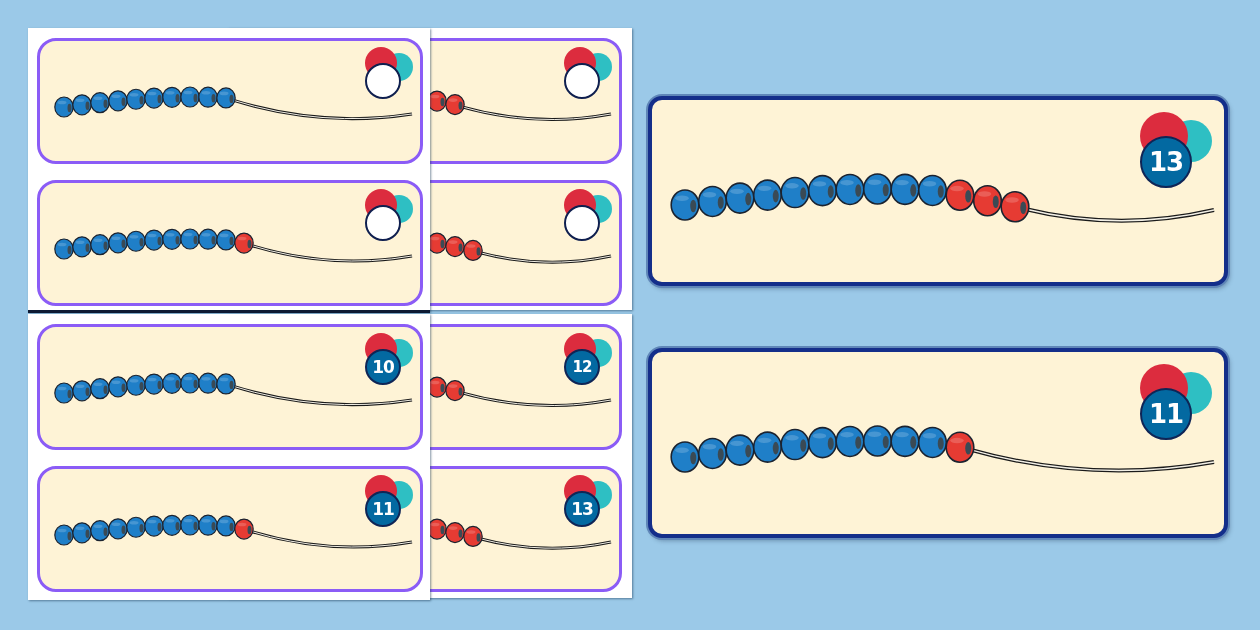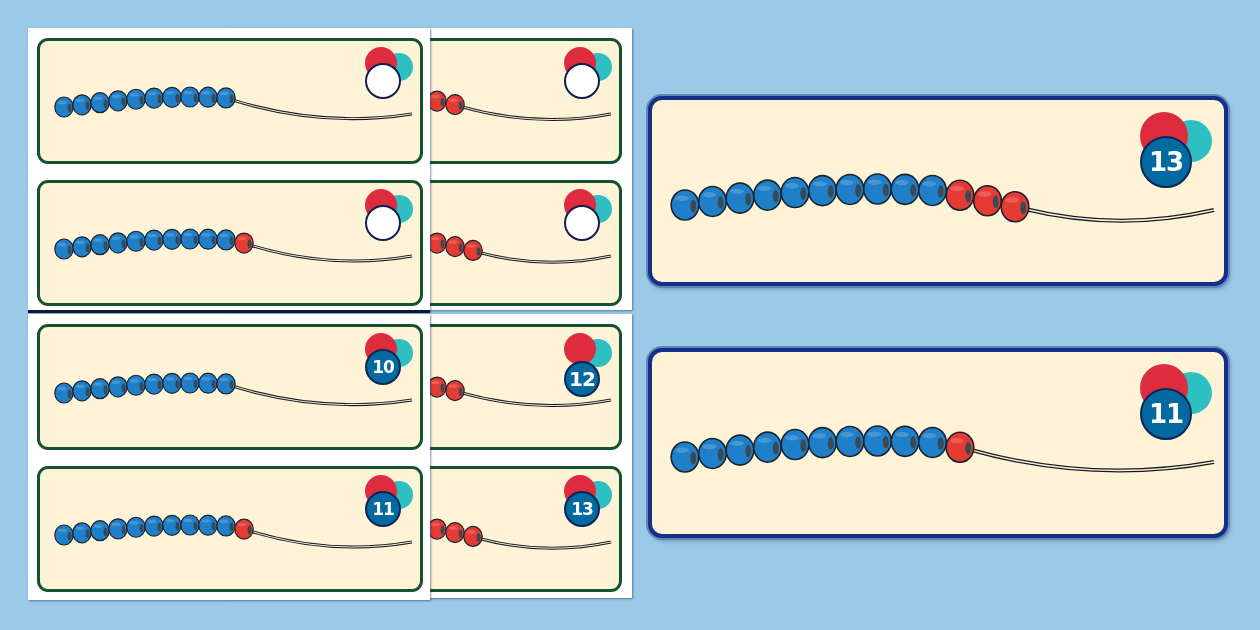--- a/index.html
+++ b/index.html
@@ -10,21 +10,21 @@
   }
   .sheet {
     position:absolute; background:#ffffff;
     box-shadow: 1px 1px 2px rgba(30,60,90,0.55);
   }
   .sheet-edge {
     position:absolute; background:#0d1a33; height:3px;
   }
   .card {
     position:absolute; background:#fef3d6;
-    border:3px solid #14532d; border-radius:11px;
+    border:3px solid #8b5cf6; border-radius:19px;
     box-sizing:border-box; overflow:hidden;
   }
   .card.big {
     border:4px solid #142e8a; border-radius:14px;
     box-shadow: 0 0 0 2px #5f86b8, 2px 3px 4px rgba(30,50,80,0.35);
   }
   .card svg { position:absolute; left:0; top:0; }
   .badge {
     position:absolute;
   }
@@ -255,21 +255,21 @@
       </g>
       <g>
         <ellipse cx="222" cy="63.605609980194146" rx="9.200000000000001" ry="10" fill="#e63b33" stroke="#1b2330" stroke-width="1.2"></ellipse>
         <ellipse cx="227.5" cy="64.60560998019415" rx="2" ry="4.2" fill="#3a4a55"></ellipse>
         <ellipse cx="220" cy="59.105609980194146" rx="4.5" ry="1.7999999999999998" fill="rgba(255,255,255,0.18)"></ellipse>
       </g>
     </svg>
     <div class="badge" style="left: 331px; top: 4px; width: 50px; height: 54px;">
       <div class="c-teal" style="left: 20px; top: 8px; width: 28px; height: 28px;"></div>
       <div class="c-red" style="left: 0px; top: 2px; width: 32px; height: 32px;"></div>
-      <div class="c-num filled" style="left: 0px; top: 30px; width: 36px; height: 36px; font-size: 20px;">12</div>
+      <div class="c-num filled" style="left: 0px; top: 18px; width: 36px; height: 36px; font-size: 15px;">12</div>
     </div>
   </div>
 <div class="card" style="left:230px; top:466px; width:392px; height:126px;">
     <svg width="386" height="120">
       <path d="M246,69.46009500260453 Q312,87 378,73" stroke="#1a1a1a" stroke-width="3" fill="none"></path>
       <path d="M246,69.46009500260453 Q312,87 378,73" stroke="#f2efe6" stroke-width="1" fill="none"></path>
       <g>
         <ellipse cx="24" cy="66" rx="9.200000000000001" ry="10" fill="#1f7fc8" stroke="#1b2330" stroke-width="1.2"></ellipse>
         <ellipse cx="29.5" cy="67" rx="2" ry="4.2" fill="#3a4a55"></ellipse>
         <ellipse cx="22" cy="61.5" rx="4.5" ry="1.7999999999999998" fill="rgba(255,255,255,0.18)"></ellipse>

